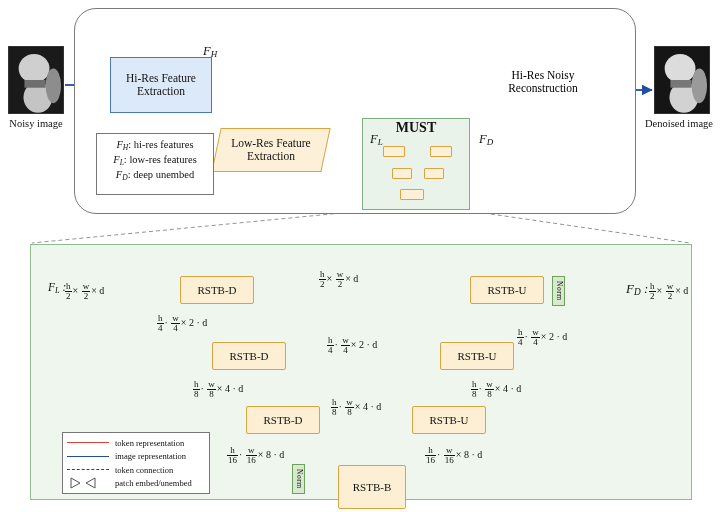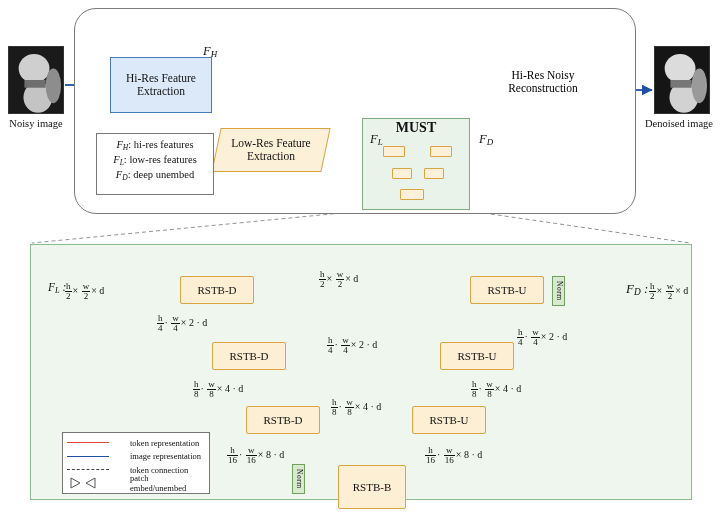--- a/index.html
+++ b/index.html
@@ -171,21 +171,20 @@
     background: #fff;
     font-size: 8.5px;
     color: #111;
     padding: 3px 4px;
     box-sizing: border-box;
   }
   .legend2 .row {
     display: flex;
     align-items: center;
     height: 13.5px;
-    gap: 15px;
   }
   .legend2 .swatch {
     width: 42px; height: 12px;
     margin-right: 6px;
     position: relative;
     flex: none;
   }
   .legend2 .swatch i {
     position: absolute;
     left: 0; top: 5.5px;

